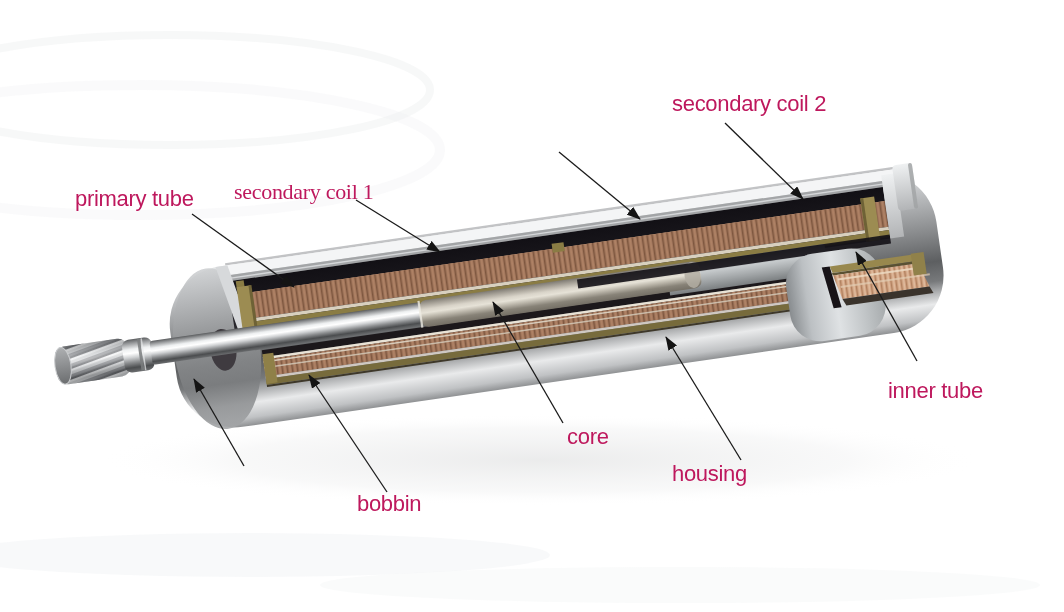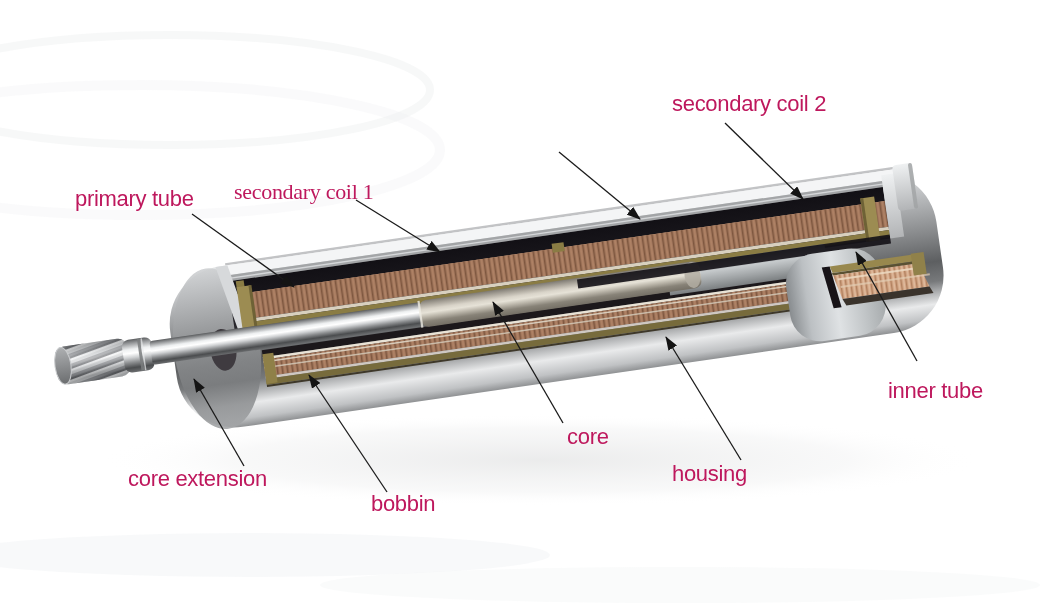--- a/index.html
+++ b/index.html
@@ -216,16 +216,15 @@
     <line x1="387" y1="492" x2="309" y2="375" marker-end="url(#arrowhead)"></line>
   </g>
 </svg>
 
 <div class="label" style="left:75px;  top:187px;">primary tube</div>
 <div class="label" style="left:234px; top:180px;font-family:Liberation Serif, serif;">secondary coil 1</div>
 <div class="label" style="left:672px; top:92px;">secondary coil 2</div>
 <div class="label" style="left:888px; top:363px;margin-top:16px;">inner tube</div>
 <div class="label" style="left:567px; top:425px;">core</div>
 <div class="label" style="left:672px; top:462px;">housing</div>
-<div class="label" style="left:128px; top:467px;">core extension</div>
-<div class="label" style="left:371px; top:492px;">bobbin</div>
+<div class="label" style="left:357px; top:492px;">bobbin</div>
 
 </div>
 
 </body></html>

